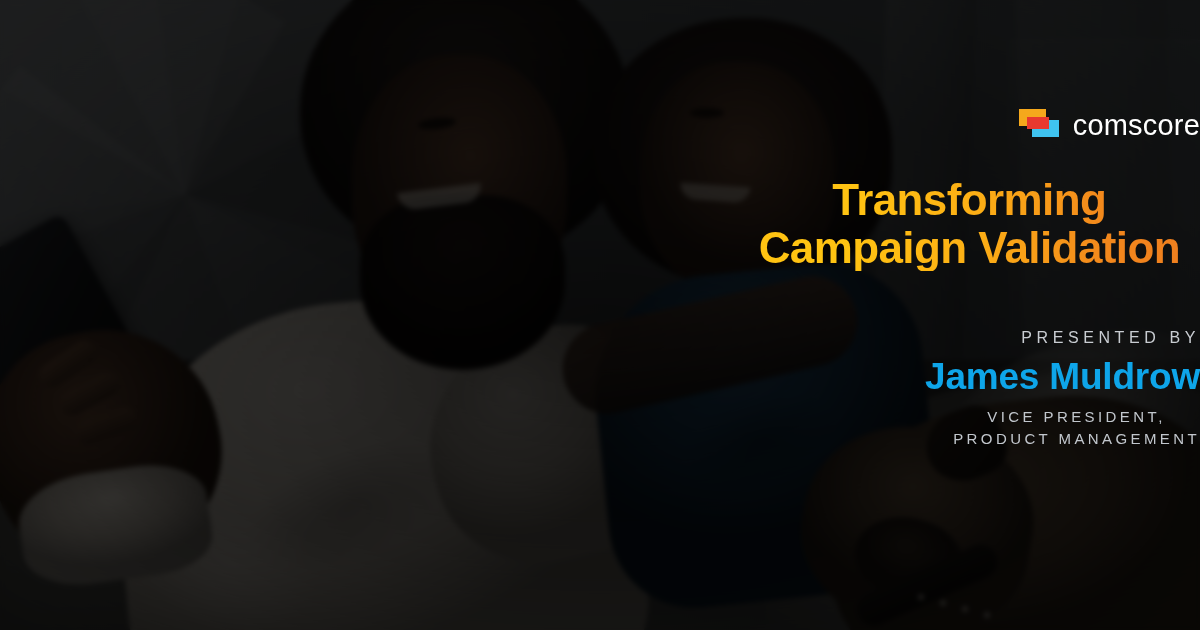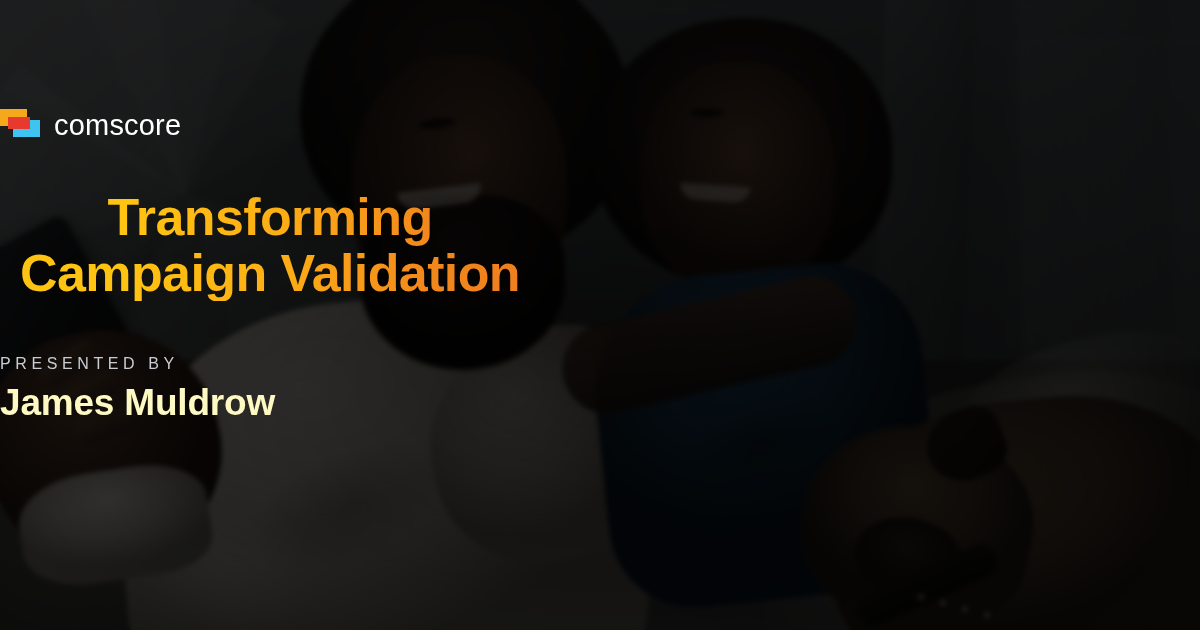--- a/index.html
+++ b/index.html
@@ -325,21 +325,21 @@
       radial-gradient(105% 95% at 50% 52%, rgba(0,0,0,.82) 0%, rgba(0,0,0,.70) 42%, rgba(0,0,0,.55) 72%, rgba(0,0,0,.48) 100%),
       linear-gradient(180deg, rgba(0,0,0,.30) 0%, rgba(0,0,0,.18) 35%, rgba(0,0,0,.42) 100%);
   }
 
   
   .content {
     position: absolute;
     inset: 0;
     display: flex;
     flex-direction: column;
-    align-items: flex-start;
+    align-items: flex-end;
     text-align: center;
   }
 
   
   .logo {
     display: flex;
     align-items: center;
     gap: 14px;
     margin-top: 108px;
     height: 34px;
@@ -369,49 +369,49 @@
     color: #ffffff;
     font-size: 29px;
     font-weight: 400;
     letter-spacing: .2px;
     line-height: 1;
     white-space: nowrap;
   }
 
   
   .headline {
-    margin-top: 47px;
-    font-size: 52px;
+    margin-top: 34px;
+    font-size: 44px;
     font-weight: 700;
     line-height: 1.08;
     letter-spacing: -0.6px;
     background: linear-gradient(90deg, #FFC312 0%, #FFC312 24%, #FCAE15 52%, #F2871C 80%, #EE7D1F 100%);
     -webkit-background-clip: text;
     background-clip: text;
     color: transparent;
     -webkit-text-fill-color: transparent;
     padding: 0 20px;
   }
   .headline .hl {
     display: block;
     white-space: nowrap;
   }
 
   
   .presented-by {
-    margin-top: 19px;
+    margin-top: 28px;
     color: #C9CDD2;
     font-size: 16px;
     font-weight: 400;
     letter-spacing: 4.6px;
     text-transform: uppercase;
   }
   .presenter-name {
     margin-top: 10px;
-    color: #fef9c3;
+    color: #0ea5e9;
     font-size: 37px;
     font-weight: 700;
     letter-spacing: -0.2px;
     line-height: 1.1;
   }
   .presenter-title {
     margin-top: 9px;
     color: #C2C7CD;
     font-size: 15px;
     font-weight: 400;
@@ -501,15 +501,19 @@
 
     <h1 class="headline">
       <span class="hl">Transforming</span>
       <span class="hl">Campaign Validation</span>
     </h1>
 
     <div class="presented-by">PRESENTED BY</div>
 
     <div class="presenter-name">James Muldrow</div>
 
+    <div class="presenter-title">
+      <span class="tl">VICE PRESIDENT,</span>
+      <span class="tl">PRODUCT MANAGEMENT</span>
+    </div>
 
   </div>
 </div>
 
 </body></html>

